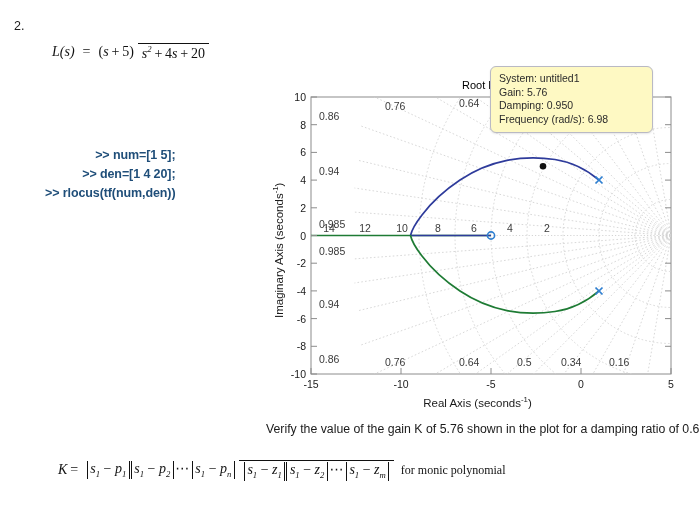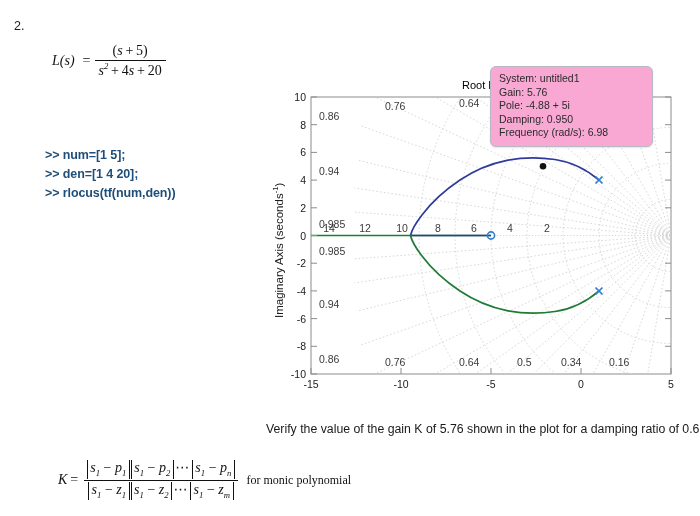--- a/index.html
+++ b/index.html
@@ -22,50 +22,50 @@
 
   
   .eq-ls{
     position:absolute;left:52px;top:43px;
     font-family:"Liberation Serif", serif;
     font-size:14px;color:#111;
     display:flex;align-items:center;
   }
   .eq-ls .lhs{font-style:italic;margin-right:4px;}
   .eq-ls .eqsign{margin:0 4px;}
-  .frac{display:inline-flex;flex-direction:column;align-items:center;
+  .frac{display:inline-flex;flex-direction:row;align-items:center;
         vertical-align:middle;line-height:1.12;}
   .frac .num{padding:0 4px 1px 4px;}
   .frac .den{border-top:1.2px solid #111;padding:1px 4px 0 4px;}
   .it{font-style:italic;}
   sup.sp{font-size:0.62em;vertical-align:super;font-style:italic;}
 
   
   .matlab{
     position:absolute;left:45px;top:146px;
     font-size:12.5px;font-weight:bold;color:#1F4E79;
-    line-height:19px;letter-spacing:-0.1px;
+    line-height:19px;letter-spacing:-0.1px;text-align:right;
   }
   .matlab div{white-space:nowrap;}
 
   
   .figure{position:absolute;left:255px;top:70px;width:445px;height:340px;}
   .fig-title{
     position:absolute;left:168px;top:9px;
     font-size:11px;font-weight:normal;color:#000;white-space:nowrap;
     z-index:2;
     margin-left:39px;
   }
 
   svg.plot{position:absolute;left:0;top:0;}
 
   
   .tooltip{
     position:absolute;left:235px;top:-4px;width:145px;
-    background:#f9a8d4;border:1px solid #b9b9c4;border-radius:6px;
+    background:#fef9c3;border:1px solid #b9b9c4;border-radius:6px;
     padding:5px 8px 6px 8px;
     font-size:10.5px;color:#2b2b2b;line-height:13.6px;
     box-shadow:0 1px 2px rgba(0,0,0,0.10);
     z-index:5;
   }
   .tooltip div{white-space:nowrap;}
 
   
   .xlabel{
     position:absolute;left:0;top:0;width:445px;text-align:center;
@@ -277,25 +277,27 @@
         <text x="204" y="296">0.64</text>
         <text x="262" y="296">0.5</text>
         <text x="306" y="296">0.34</text>
         <text x="354" y="296">0.16</text>
       </g>
     </svg>
 
     <div class="tooltip">
       <div>System: untitled1</div>
       <div>Gain: 5.76</div>
-      <div>Pole: -4.88 + 5i</div>
       <div>Damping: 0.950</div>
       <div>Frequency (rad/s): 6.98</div>
     </div>
 
+    <div class="xlabel" style="top:325px;">
+      <span>Real Axis (seconds</span><sup style="font-size:0.68em;">-1</sup><span>)</span>
+    </div>
     <div class="ylabel" style="left:16px;top:248px;">
       <span>Imaginary Axis (seconds</span><sup style="font-size:0.68em;">-1</sup><span>)</span>
     </div>
   </div>
 
   <div class="verify">Verify the value of the gain K of 5.76 shown in the plot for a damping ratio of 0.699 using the rule of</div>
 
   <div class="eq-k">
     <span class="lhs">K</span>
     <span>=</span>

